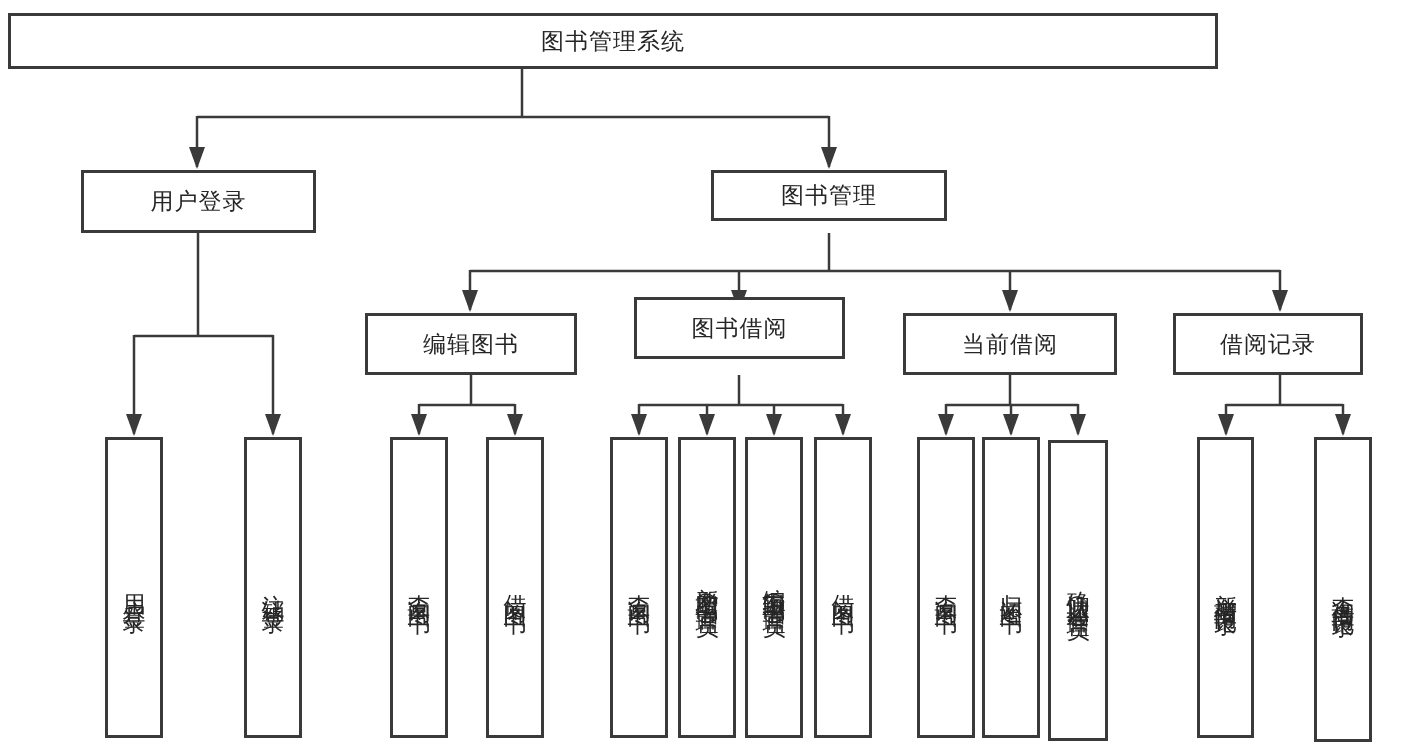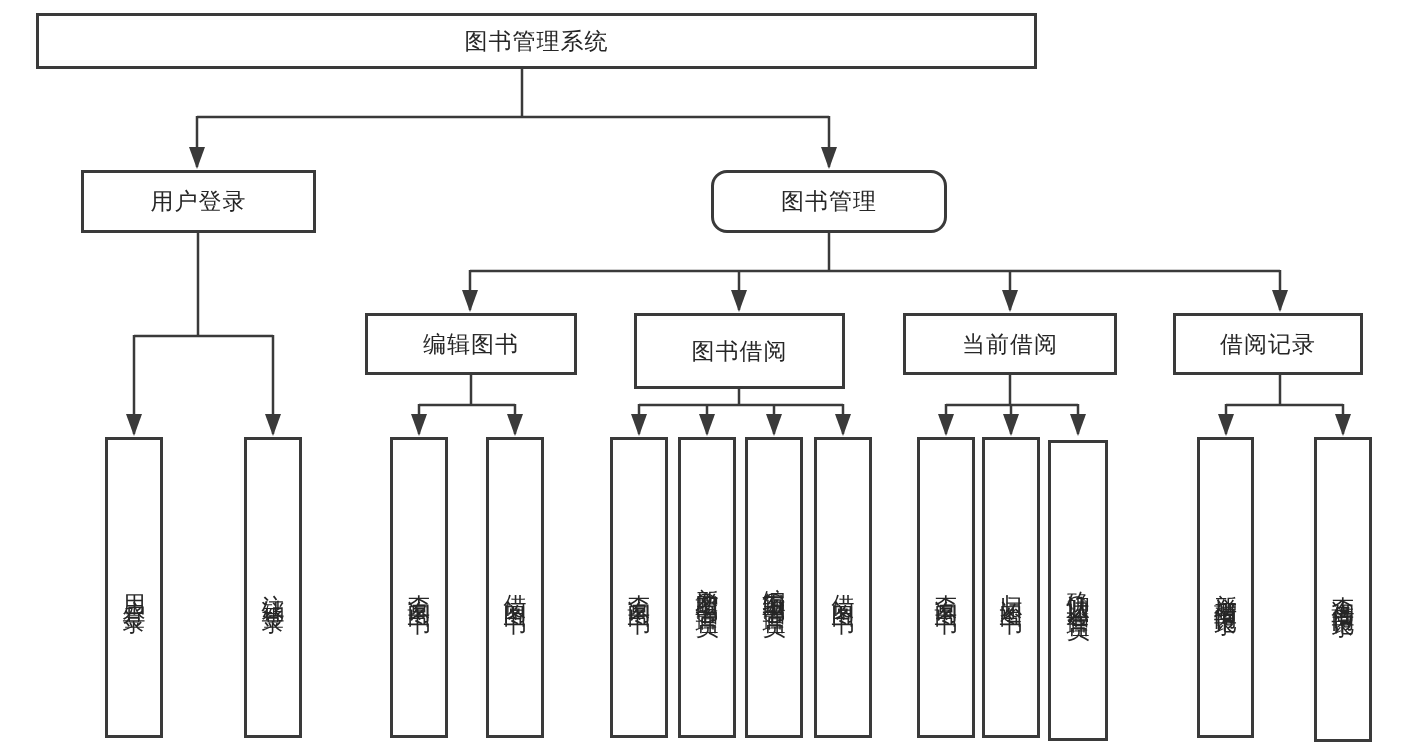--- a/index.html
+++ b/index.html
@@ -105,27 +105,27 @@
       <line x1="1011" y1="404" x2="1011" y2="434" marker-end="url(#arrow)"></line>
       <line x1="1078" y1="404" x2="1078" y2="434" marker-end="url(#arrow)"></line>
 
       <line x1="1280" y1="375" x2="1280" y2="406"></line>
       <line x1="1226" y1="405" x2="1343" y2="405"></line>
       <line x1="1226" y1="404" x2="1226" y2="434" marker-end="url(#arrow)"></line>
       <line x1="1343" y1="404" x2="1343" y2="434" marker-end="url(#arrow)"></line>
     </g>
   </svg>
 
-  <div class="box hnode" style="left:36px; top:13px; width:1001px; height:56px;">图书管理系统</div>
+  <div class="box hnode" style="left:8px; top:13px; width:1210px; height:56px;">图书管理系统</div>
 
   <div class="box hnode" style="left:81px; top:170px; width:235px; height:63px;">用户登录</div>
-  <div class="box hnode" style="left:711px; top:170px; width:236px; height:63px;border-radius:16px;">图书管理</div>
+  <div class="box hnode" style="left:711px; top:170px; width:236px; height:51px;">图书管理</div>
 
   <div class="box hnode" style="left:365px; top:313px; width:212px; height:62px;">编辑图书</div>
-  <div class="box hnode" style="left:634px; top:313px; width:211px; height:76px;">图书借阅</div>
+  <div class="box hnode" style="left:634px; top:297px; width:211px; height:62px;">图书借阅</div>
   <div class="box hnode" style="left:903px; top:313px; width:214px; height:62px;">当前借阅</div>
   <div class="box hnode" style="left:1173px; top:313px; width:190px; height:62px;">借阅记录</div>
 
   <div class="box leaf" style="left:105px; top:437px; width:58px; height:301px;">用户登录</div>
   <div class="box leaf" style="left:244px; top:437px; width:58px; height:301px;">注销登录</div>
 
   <div class="box leaf" style="left:390px; top:437px; width:58px; height:301px;">查询图书</div>
   <div class="box leaf" style="left:486px; top:437px; width:58px; height:301px;">借阅图书</div>
 
   <div class="box leaf" style="left:610px; top:437px; width:58px; height:301px;">查询图书</div>

